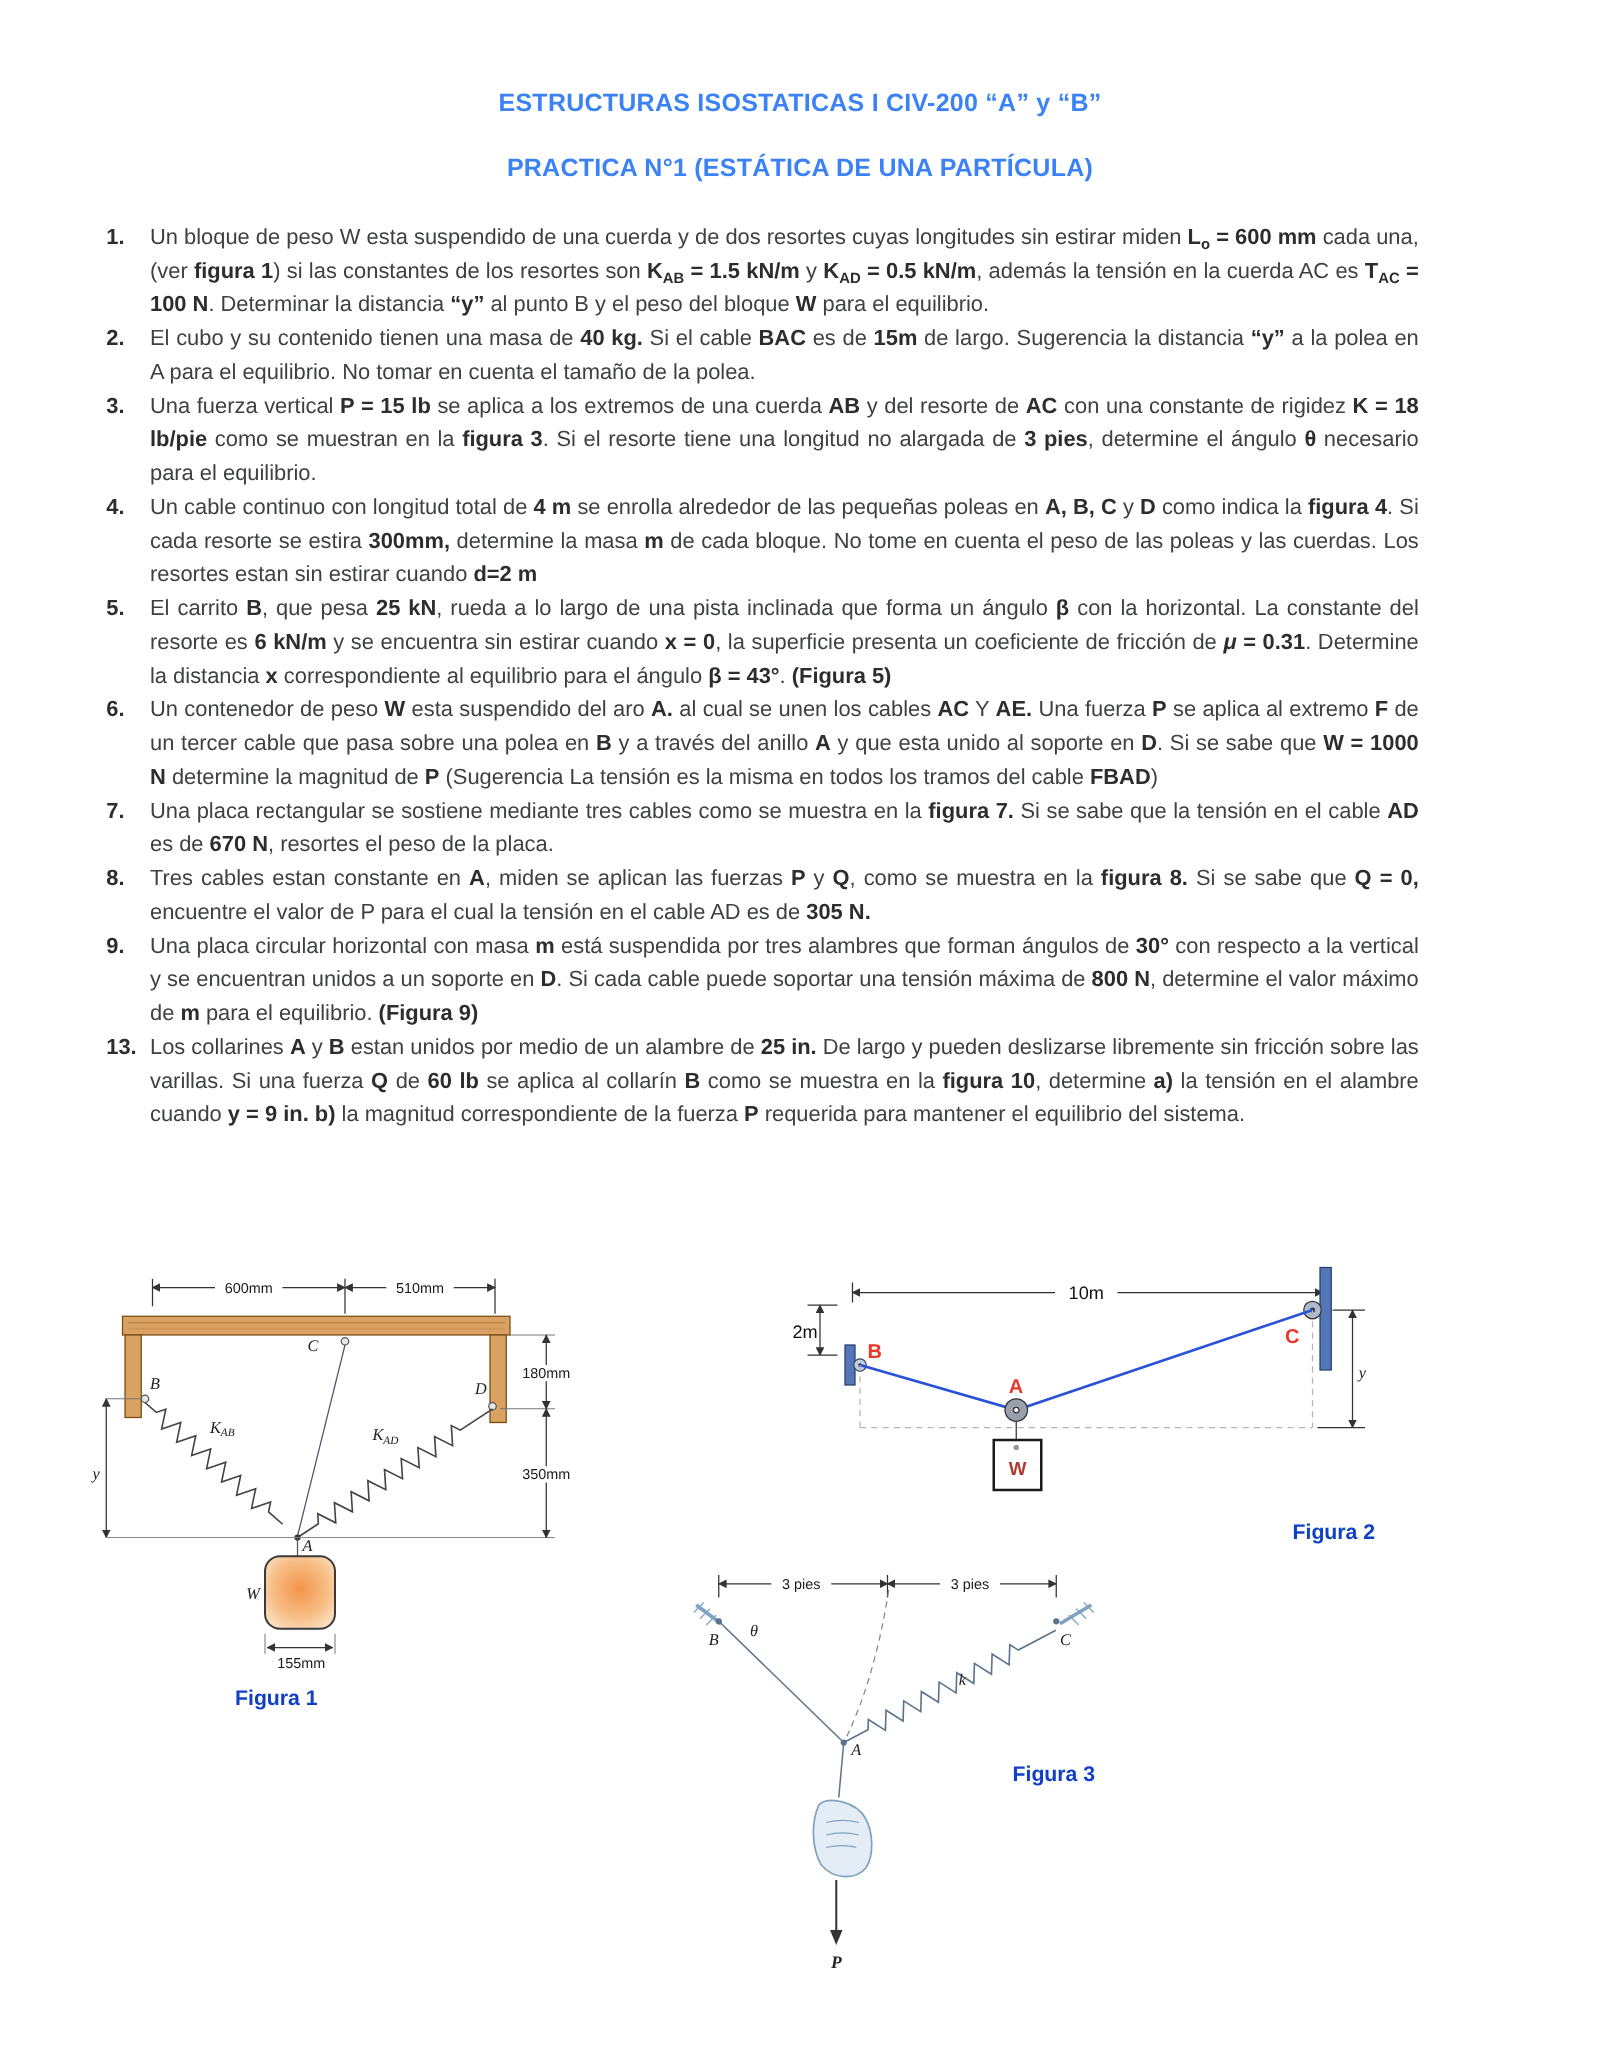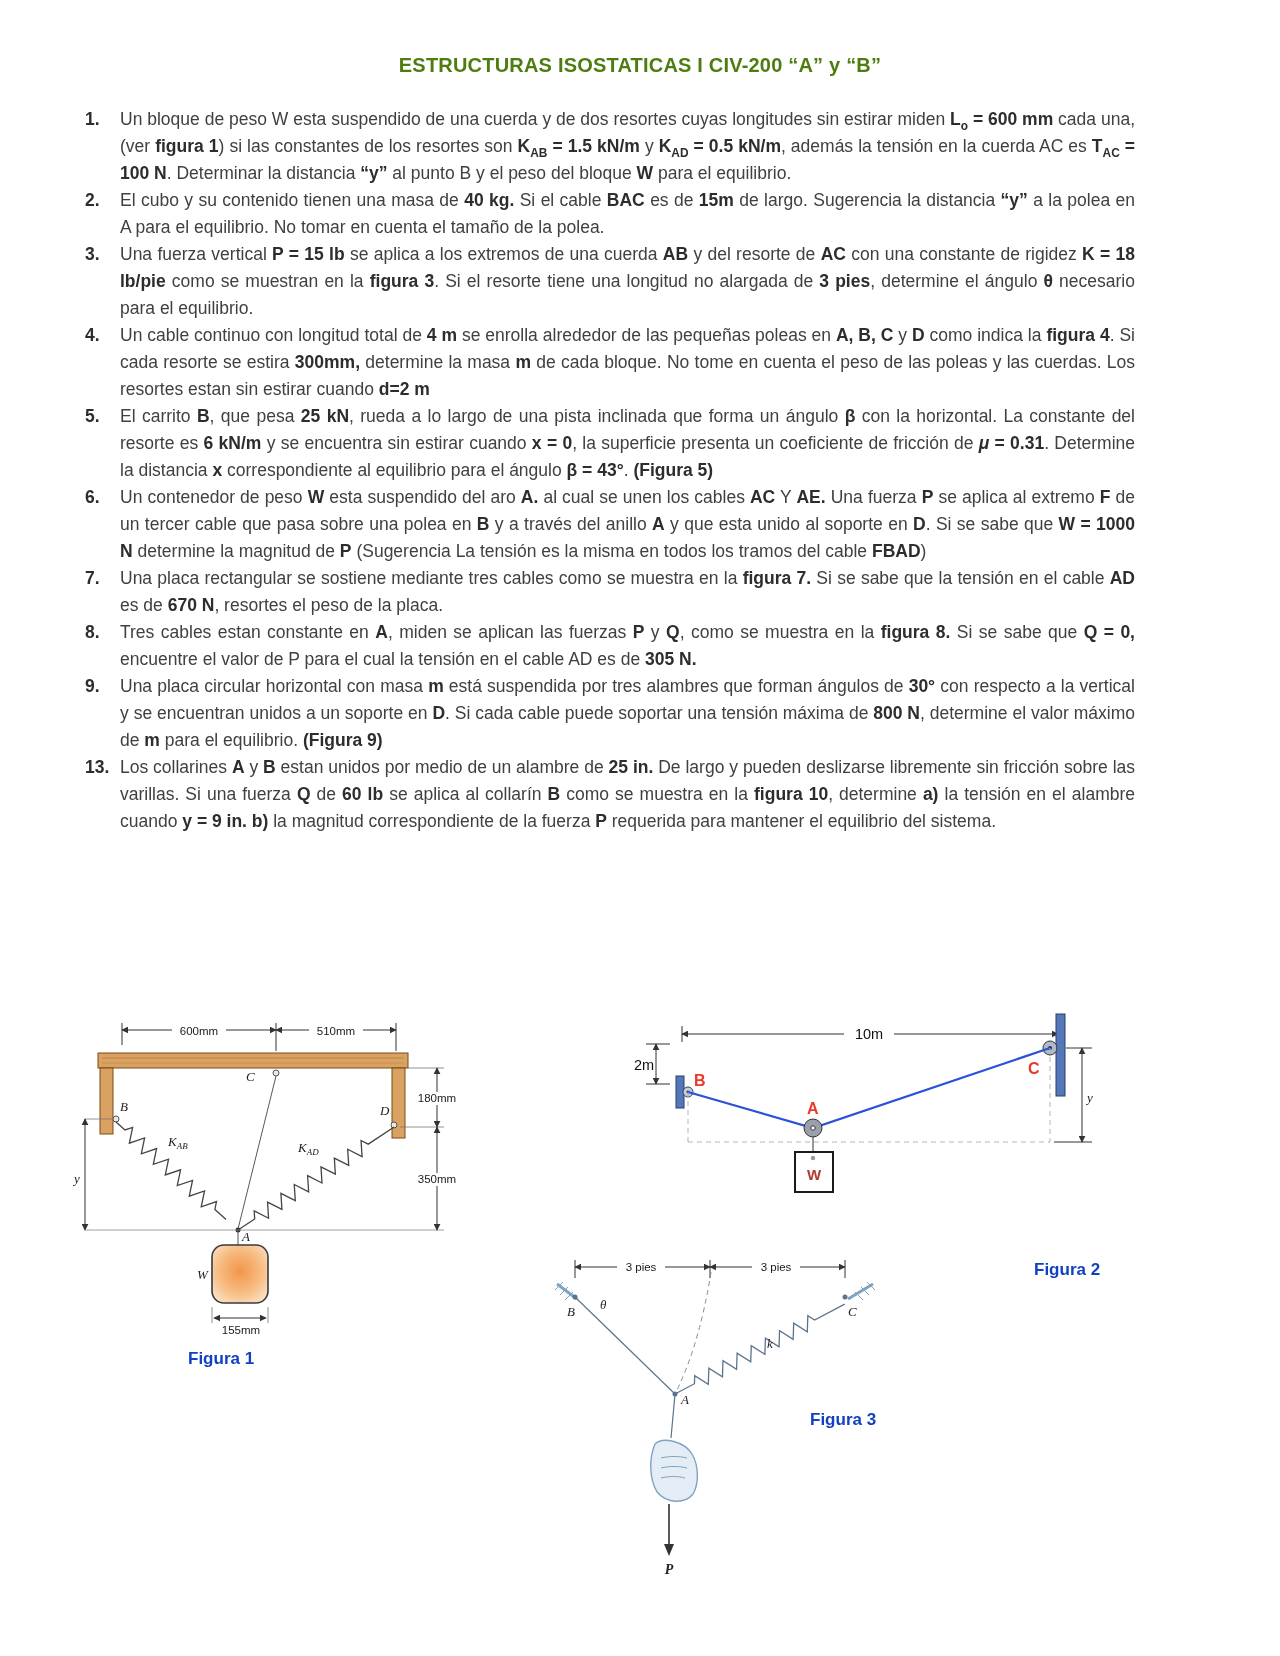--- a/index.html
+++ b/index.html
@@ -1,19 +1,19 @@
 <!DOCTYPE html>
 <html><head>
 <meta charset="utf-8">
 <style>
   html,body{margin:0;padding:0;background:#fff;}
   body{width:1280px;height:1656px;position:relative;font-family:"Liberation Sans",sans-serif;}
   .page{position:relative;width:1280px;height:1656px;background:#fff;overflow:hidden;}
   .doc-header{padding-top:48px;text-align:center;}
-  .doc-header h1{margin:0;font-size:20px;line-height:34px;color:#4d7c0f;font-weight:bold;letter-spacing:.2px;}
+  .doc-header h1{margin:18px;font-size:20px;line-height:34px;color:#3b82f6;font-weight:bold;letter-spacing:.2px;}
   .problems{margin:24px 0 0 85px;width:1050px;color:#3f4040;font-size:17.5px;line-height:27px;}
   .problem{display:flex;align-items:flex-start;}
   .pnum{flex:0 0 35px;font-weight:bold;color:#2d2d2d;}
   .pbody{flex:1;text-align:justify;}
   .pbody b{color:#2d2d2d;}
   sub{font-size:68%;line-height:0;}
   .fig{position:absolute;}
   .fig-caption{position:absolute;color:#1240c4;font-weight:bold;font-size:17px;font-family:"Liberation Sans",sans-serif;}
   
   .dim{font-family:"Liberation Sans",sans-serif;font-size:11.5px;fill:#1a1a1a;text-anchor:middle;}
@@ -24,20 +24,21 @@
   .wl{font-family:"Liberation Sans",sans-serif;font-size:15px;font-weight:bold;fill:#b03a2e;text-anchor:middle;}
   .plbl{font-family:"Liberation Serif",serif;font-style:italic;font-weight:bold;font-size:14px;fill:#222;text-anchor:middle;}
 </style>
 </head>
 <body>
 
 <div class="page">
 
   <div class="doc-header">
     <h1>ESTRUCTURAS ISOSTATICAS I CIV-200 “A” y “B”</h1>
+    <h1>PRACTICA N°1 (ESTÁTICA DE UNA PARTÍCULA)</h1>
   </div>
 
   <div class="problems">
       <div class="problem">
         <div class="pnum">1.</div>
         <div class="pbody"><span>Un bloque de peso W esta suspendido de una cuerda y de dos resortes cuyas longitudes sin estirar miden </span><b>L</b><b><sub>o</sub></b><b> = 600 mm</b><span> cada una, (ver </span><b>figura 1</b><span>) si las constantes de los resortes son </span><b>K</b><b><sub>AB</sub></b><b> = 1.5 kN/m</b><span> y </span><b>K</b><b><sub>AD</sub></b><b> = 0.5 kN/m</b><span>, además la tensión en la cuerda AC es </span><b>T</b><b><sub>AC</sub></b><b> = 100 N</b><span>. Determinar la distancia </span><b>“y”</b><span> al punto B y el peso del bloque </span><b>W</b><span> para el equilibrio.</span></div>
       </div>
       <div class="problem">
         <div class="pnum">2.</div>
         <div class="pbody"><span>El cubo y su contenido tienen una masa de </span><b>40 kg.</b><span> Si el cable </span><b>BAC</b><span> es de </span><b>15m</b><span> de largo. Sugerencia la distancia </span><b>“y”</b><span> a la polea en A para el equilibrio. No tomar en cuenta el tamaño de la polea.</span></div>
@@ -220,21 +221,21 @@
     <g>
       <rect x="165" y="140" width="38" height="40" fill="#fff" stroke="#1a1a1a" stroke-width="2"></rect>
       <circle cx="183" cy="146" r="2.2" fill="#999"></circle>
     </g>
     <text class="wl" x="184" y="168">W</text>
 
     <text class="rl" x="64" y="74">B</text>
     <text class="rl" x="177" y="102">A</text>
     <text class="rl" x="398" y="62">C</text>
   </svg>
-  <div class="fig-caption" style="left:1034px;top:1260px">Figura 2</div>
+  <div class="fig-caption" style="left:1034px;top:1216px">Figura 2</div>
 
   <svg class="fig" style="left:545px;top:1252px" width="345" height="345" viewBox="0 0 345 345">
     <defs>
       <marker id="ar3" viewBox="0 0 10 10" refX="9" refY="5" markerWidth="7" markerHeight="7" orient="auto-start-reverse">
         <path d="M0 0L10 5L0 10z" fill="#333"></path>
       </marker>
     </defs>
 
     <g stroke="#333" stroke-width="1" fill="none">
       <line x1="30" y1="8" x2="30" y2="26"></line>

